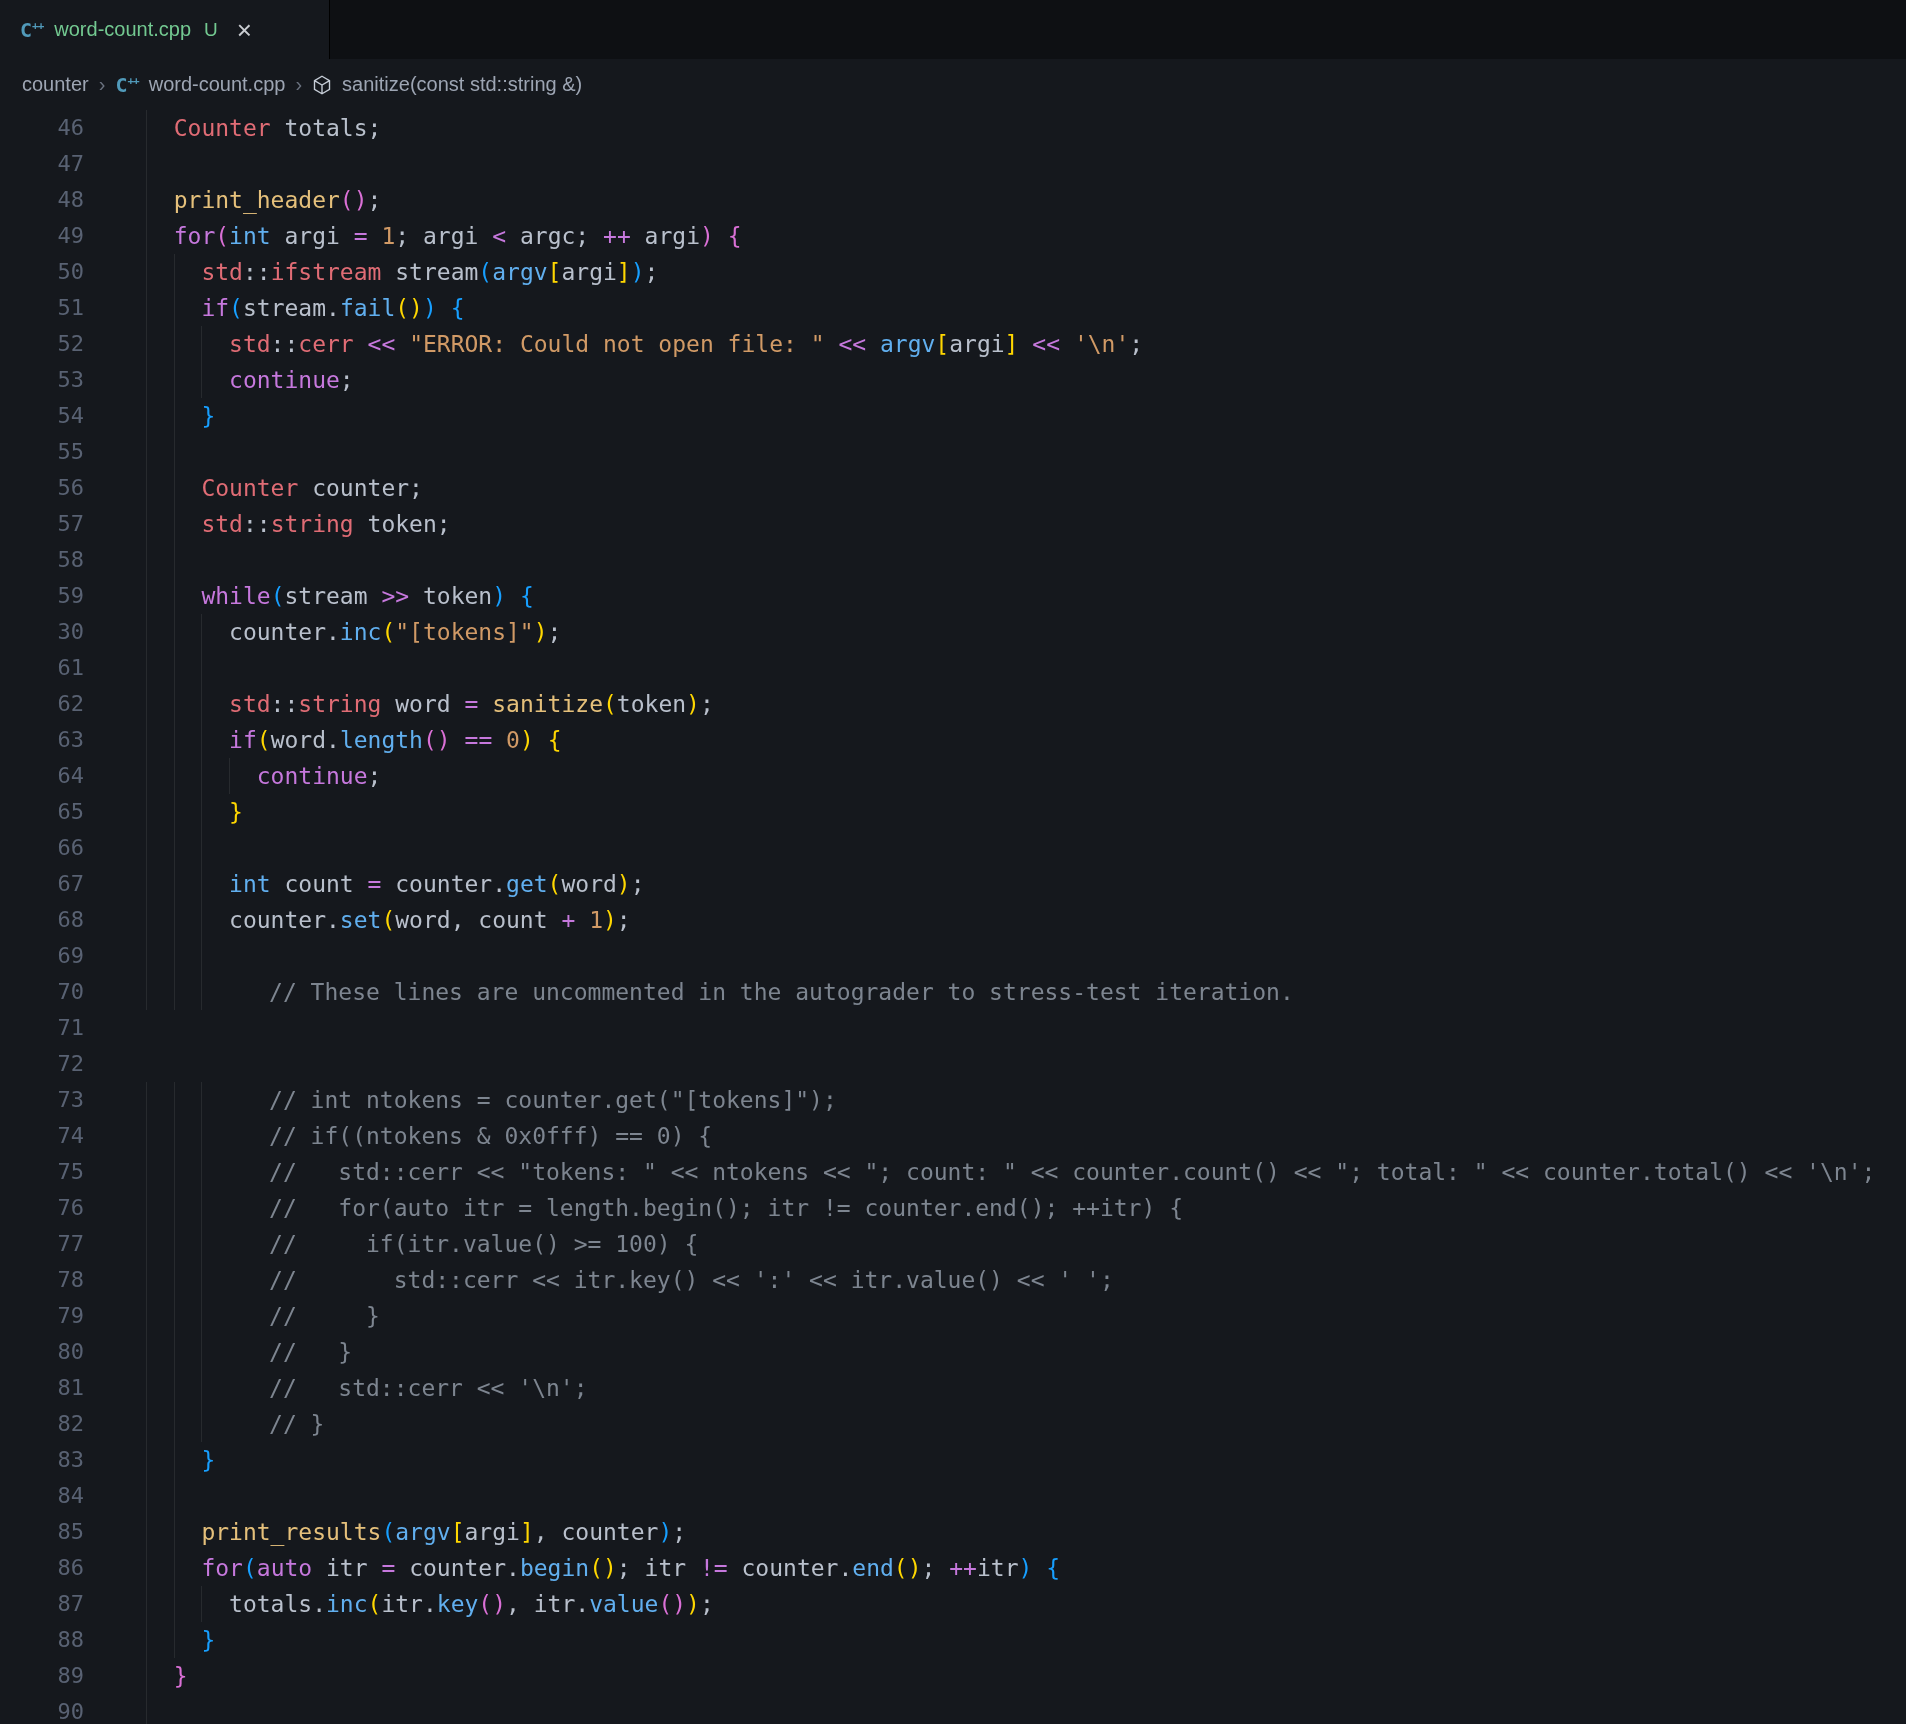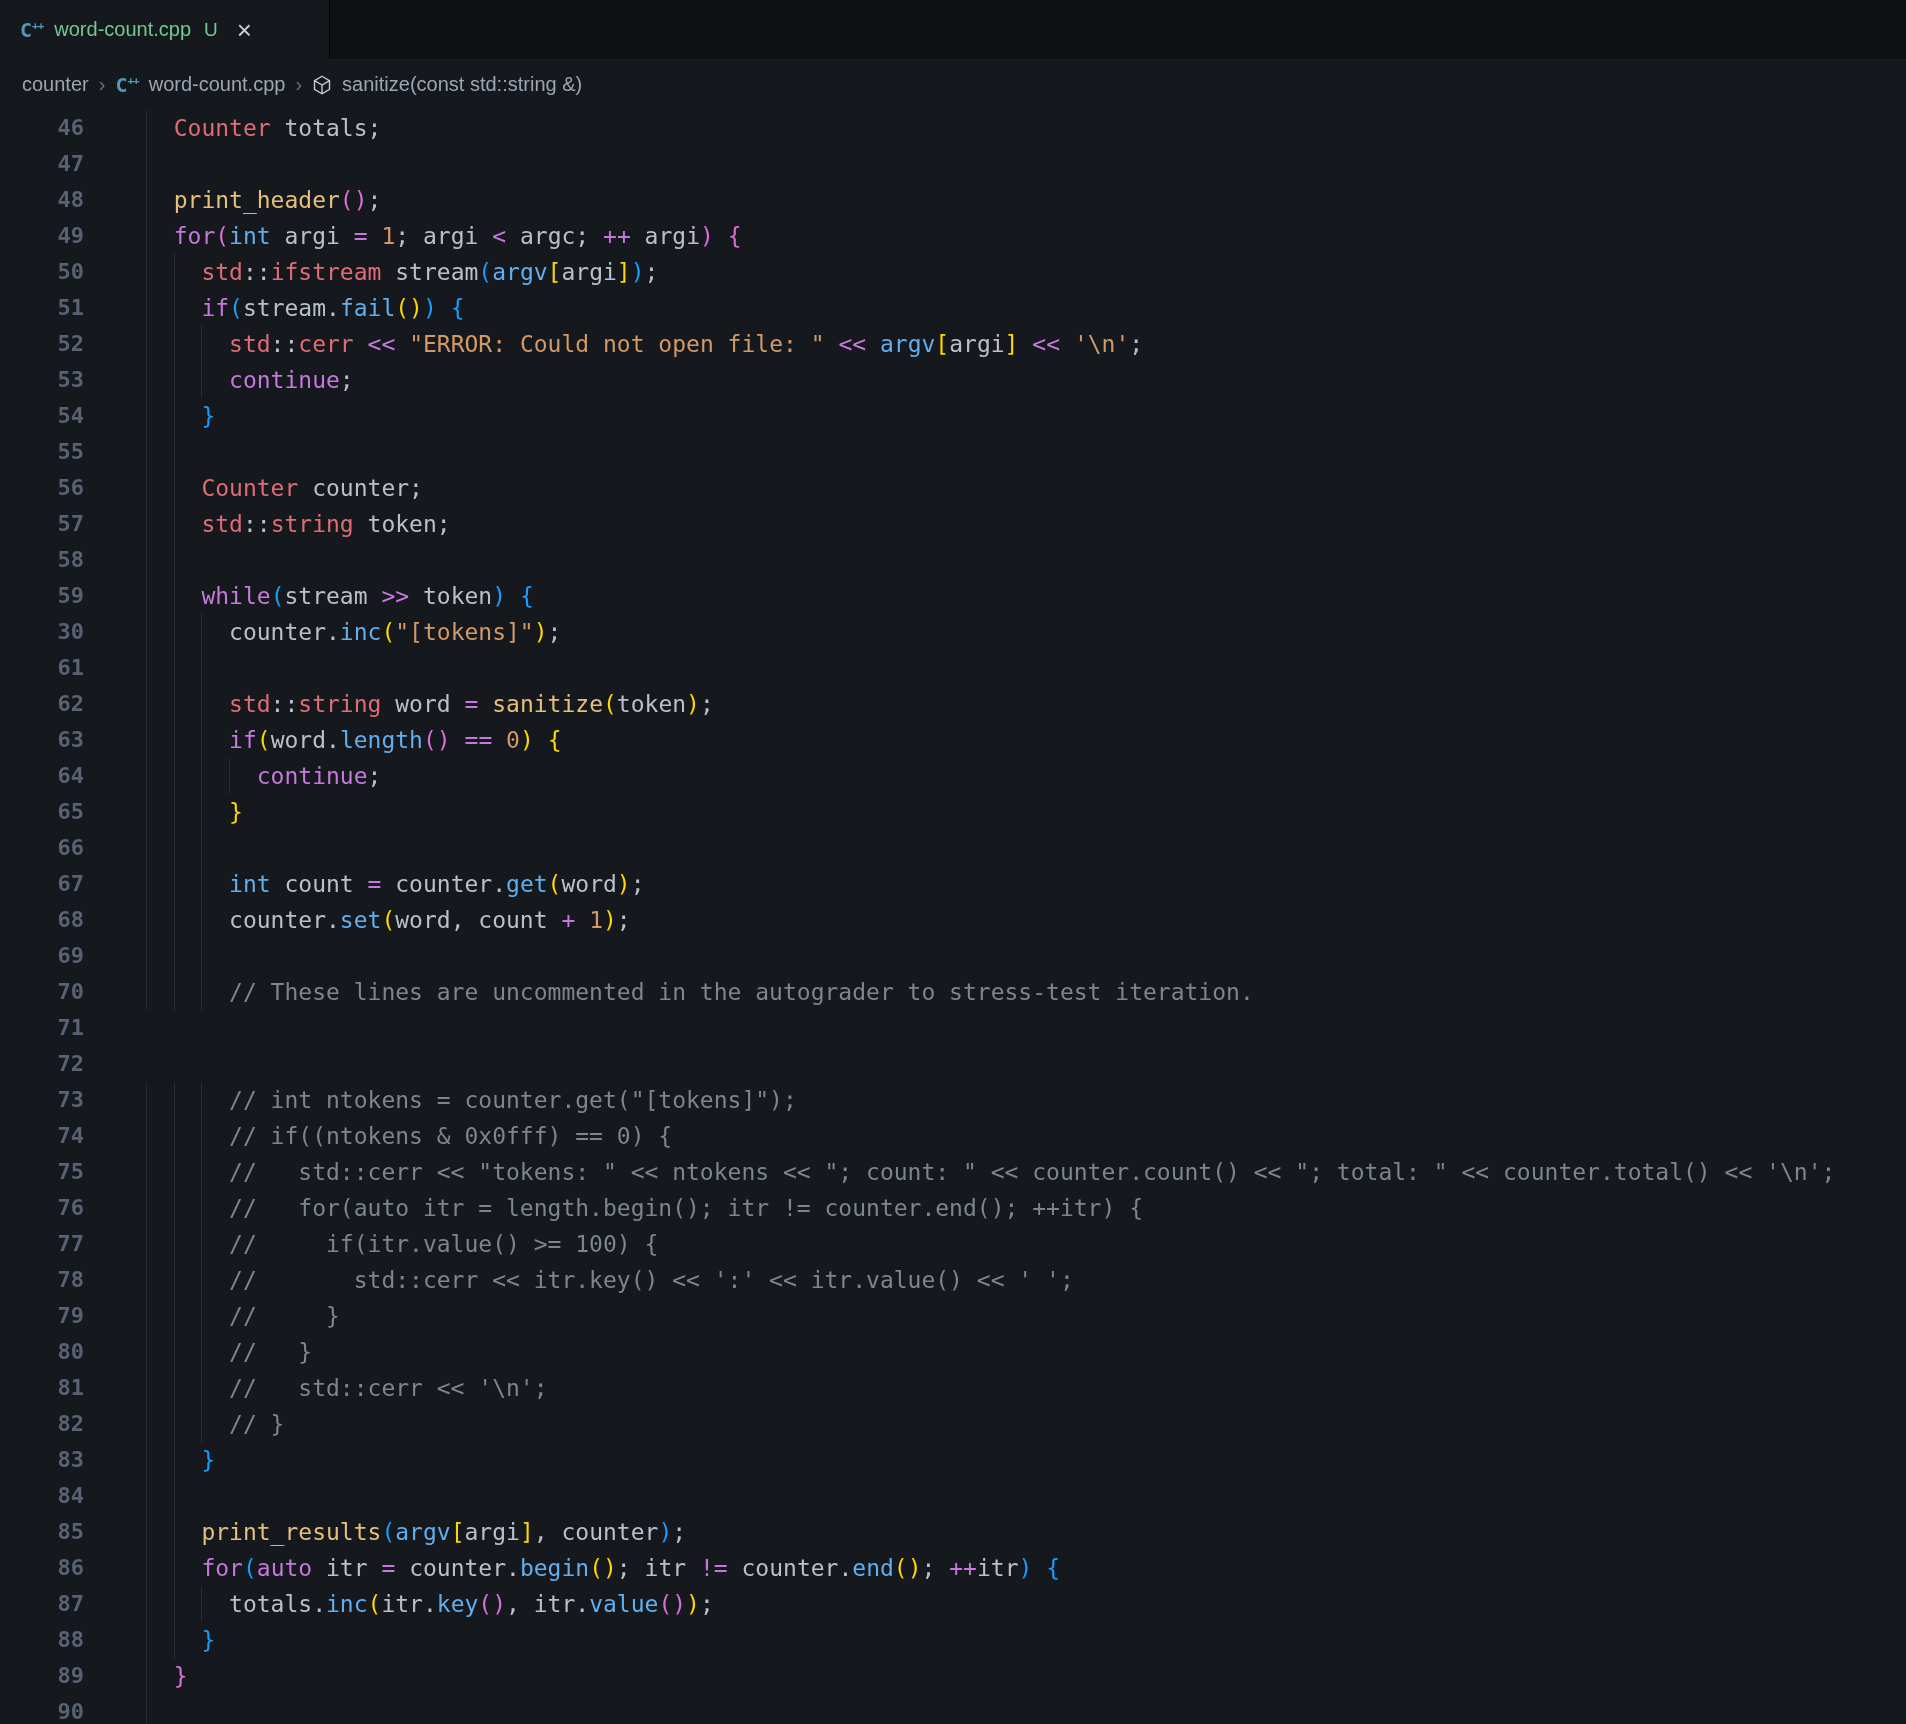--- a/index.html
+++ b/index.html
@@ -38,34 +38,34 @@
   .chev { color:#6b7380; font-size:20px; }
   .sym-icon { display:inline-block; width:20px; height:20px; }
   
   #editor { background:var(--editor_bg,#15181d); }
   .line {
     display:flex; height:36px; line-height:36px; white-space:pre;
     font-family:"DejaVu Sans Mono", monospace; font-size:23px;
   }
   .ln {
     flex:none; width:84px; text-align:right;
-    color:var(--linenum,#596273); font-size:22px;font-weight:bold;
+    color:var(--linenum,#596273); font-size:22px;
   }
   .code { margin-left:62px; color:var(--fg,#b9c0cc); }
   .g {
     display:inline-block; vertical-align:top; width:2ch; height:36px;
     box-shadow:inset 1px 0 0 rgba(255,255,255,.08);
   }
   .tk-d { color:var(--fg,#b9c0cc); }
   .tk-k { color:var(--kw,#c678dd); }
   .tk-t { color:var(--type,#e06c75); }
   .tk-f { color:var(--func,#e5c07b); }
   .tk-m, .tk-b { color:var(--method,#61afef); }
   .tk-n { color:var(--str,#d19a66); }
-  .tk-c { color:var(--comment,#7d8590); }
+  .tk-c { color:var(--comment,#7d8590);margin-left:40px; }
   .tk-p1 { color:var(--b1,#ffd700); }
   .tk-p2 { color:var(--b2,#da70d6); }
   .tk-p3 { color:var(--b3,#179fff); }
 </style>
 </head>
 <body>
 
 <div class="tabbar">
   <div class="tab">
     <span class="cpp-icon">C<sup>++</sup></span>

